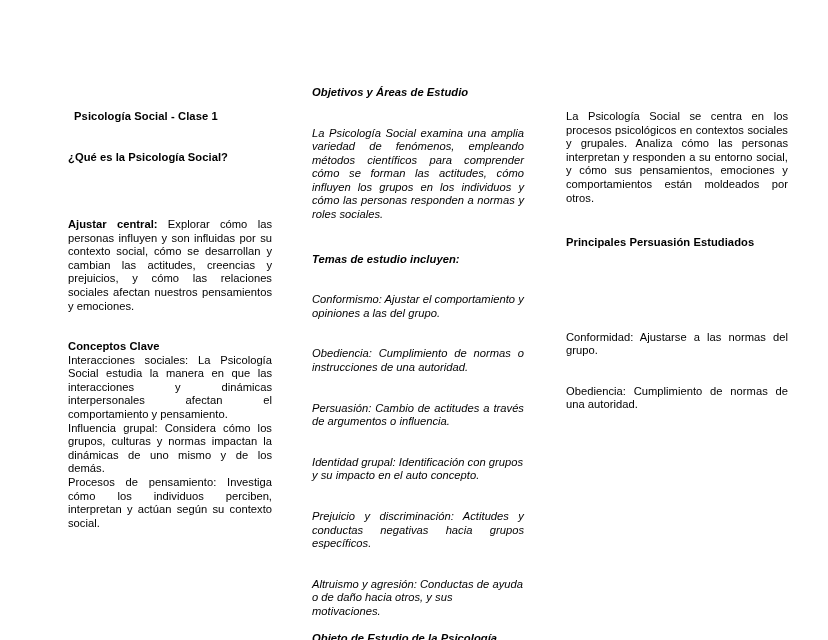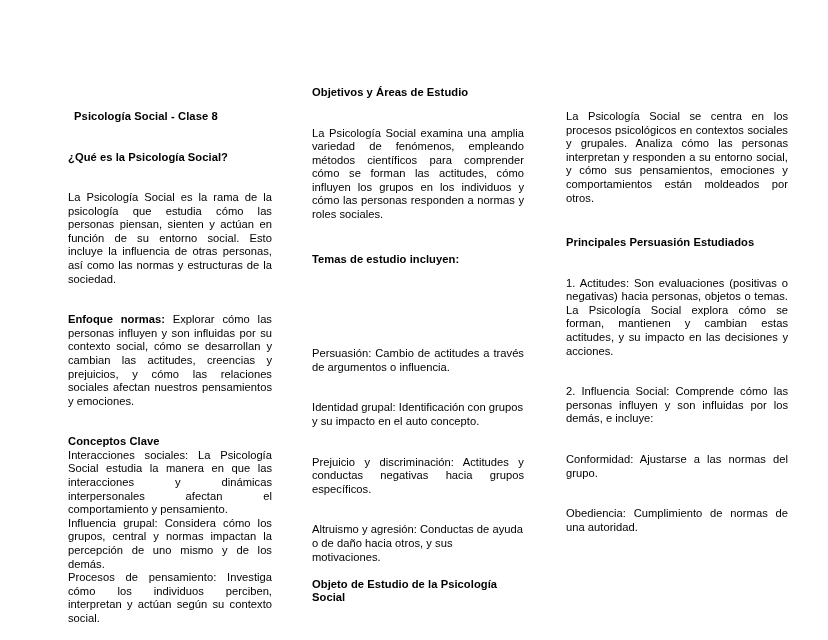--- a/index.html
+++ b/index.html
@@ -27,21 +27,21 @@
     width: 828px;
     height: 640px;
     display: flex;
     flex-direction: row;
   }
   .col {
     position: relative;
     box-sizing: border-box;
   }
   .col-1 { width: 312px; padding-left: 68px; padding-right: 40px; padding-top: 110px; }
-  .col-2 { width: 242px; padding-left: 0px; padding-right: 30px; padding-top: 86px; }
+  .col-2 { width: 242px; padding-left: 0px; padding-right: 30px; padding-top: 86px; font-style: italic; }
   .col-3 { width: 274px; padding-left: 12px; padding-right: 40px; padding-top: 110px; }
 
   .doc-title {
     font-size: 11.2px;
     font-weight: bold;
     line-height: 13.5px;
     margin: 0 0 0 6px;
     letter-spacing: 0.1px;
   }
   h2.heading {
@@ -66,62 +66,61 @@
   .gap-lg { height: 31px; }
   b.lead { font-weight: bold; }
 </style>
 </head>
 <body>
 
 <div class="page">
   <div class="columns">
 
     <div class="col col-1">
-      <div class="doc-title">Psicología Social - Clase 8</div>
+      <div class="doc-title">Psicología Social - Clase 1</div>
       <div class="gap-md"></div>
       <h2 class="heading">¿Qué es la Psicología Social?</h2>
       <div class="gap-md"></div>
-      <p class="para">La Psicología Social es la rama de la psicología que estudia cómo las personas piensan, sienten y actúan en función de su entorno social. Esto incluye la influencia de otras personas, así como las normas y estructuras de la sociedad.</p>
       <div class="gap-md"></div>
-      <p class="para"><b class="lead">Enfoque normas:</b><span> Explorar cómo las personas influyen y son influidas por su contexto social, cómo se desarrollan y cambian las actitudes, creencias y prejuicios, y cómo las relaciones sociales afectan nuestros pensamientos y emociones.</span></p>
+      <p class="para"><b class="lead">Ajustar central:</b><span> Explorar cómo las personas influyen y son influidas por su contexto social, cómo se desarrollan y cambian las actitudes, creencias y prejuicios, y cómo las relaciones sociales afectan nuestros pensamientos y emociones.</span></p>
       <div class="gap-md"></div>
       <h2 class="heading">Conceptos Clave</h2>
       <p class="para">Interacciones sociales: La Psicología Social estudia la manera en que las interacciones y dinámicas interpersonales afectan el comportamiento y pensamiento.</p>
-      <p class="para">Influencia grupal: Considera cómo los grupos, central y normas impactan la percepción de uno mismo y de los demás.</p>
+      <p class="para">Influencia grupal: Considera cómo los grupos, culturas y normas impactan la dinámicas de uno mismo y de los demás.</p>
       <p class="para">Procesos de pensamiento: Investiga cómo los individuos perciben, interpretan y actúan según su contexto social.</p>
     </div>
 
     <div class="col col-2">
       <h2 class="heading">Objetivos y Áreas de Estudio</h2>
       <div class="gap-md"></div>
       <p class="para">La Psicología Social examina una amplia variedad de fenómenos, empleando métodos científicos para comprender cómo se forman las actitudes, cómo influyen los grupos en los individuos y cómo las personas responden a normas y roles sociales.</p>
       <div class="gap-lg"></div>
       <h2 class="heading">Temas de estudio incluyen:</h2>
       <div class="gap-md"></div>
+      <p class="para noj">Conformismo: Ajustar el comportamiento y opiniones a las del grupo.</p>
       <div class="gap-md"></div>
+      <p class="para">Obediencia: Cumplimiento de normas o instrucciones de una autoridad.</p>
       <div class="gap-md"></div>
       <p class="para">Persuasión: Cambio de actitudes a través de argumentos o influencia.</p>
       <div class="gap-md"></div>
       <p class="para noj">Identidad grupal: Identificación con grupos y su impacto en el auto concepto.</p>
       <div class="gap-md"></div>
       <p class="para">Prejuicio y discriminación: Actitudes y conductas negativas hacia grupos específicos.</p>
       <div class="gap-md"></div>
       <p class="para noj">Altruismo y agresión: Conductas de ayuda o de daño hacia otros, y sus motivaciones.</p>
       <div class="gap-sm"></div>
       <h2 class="heading">Objeto de Estudio de la Psicología Social</h2>
     </div>
 
     <div class="col col-3">
       <p class="para">La Psicología Social se centra en los procesos psicológicos en contextos sociales y grupales. Analiza cómo las personas interpretan y responden a su entorno social, y cómo sus pensamientos, emociones y comportamientos están moldeados por otros.</p>
       <div class="gap-lg"></div>
       <h2 class="heading">Principales Persuasión Estudiados</h2>
       <div class="gap-md"></div>
-      <p class="para">1. Actitudes: Son evaluaciones (positivas o negativas) hacia personas, objetos o temas. La Psicología Social explora cómo se forman, mantienen y cambian estas actitudes, y su impacto en las decisiones y acciones.</p>
       <div class="gap-md"></div>
-      <p class="para">2. Influencia Social: Comprende cómo las personas influyen y son influidas por los demás, e incluye:</p>
       <div class="gap-md"></div>
       <p class="para">Conformidad: Ajustarse a las normas del grupo.</p>
       <div class="gap-md"></div>
       <p class="para">Obediencia: Cumplimiento de normas de una autoridad.</p>
     </div>
 
   </div>
 </div>
 
 </body></html>

